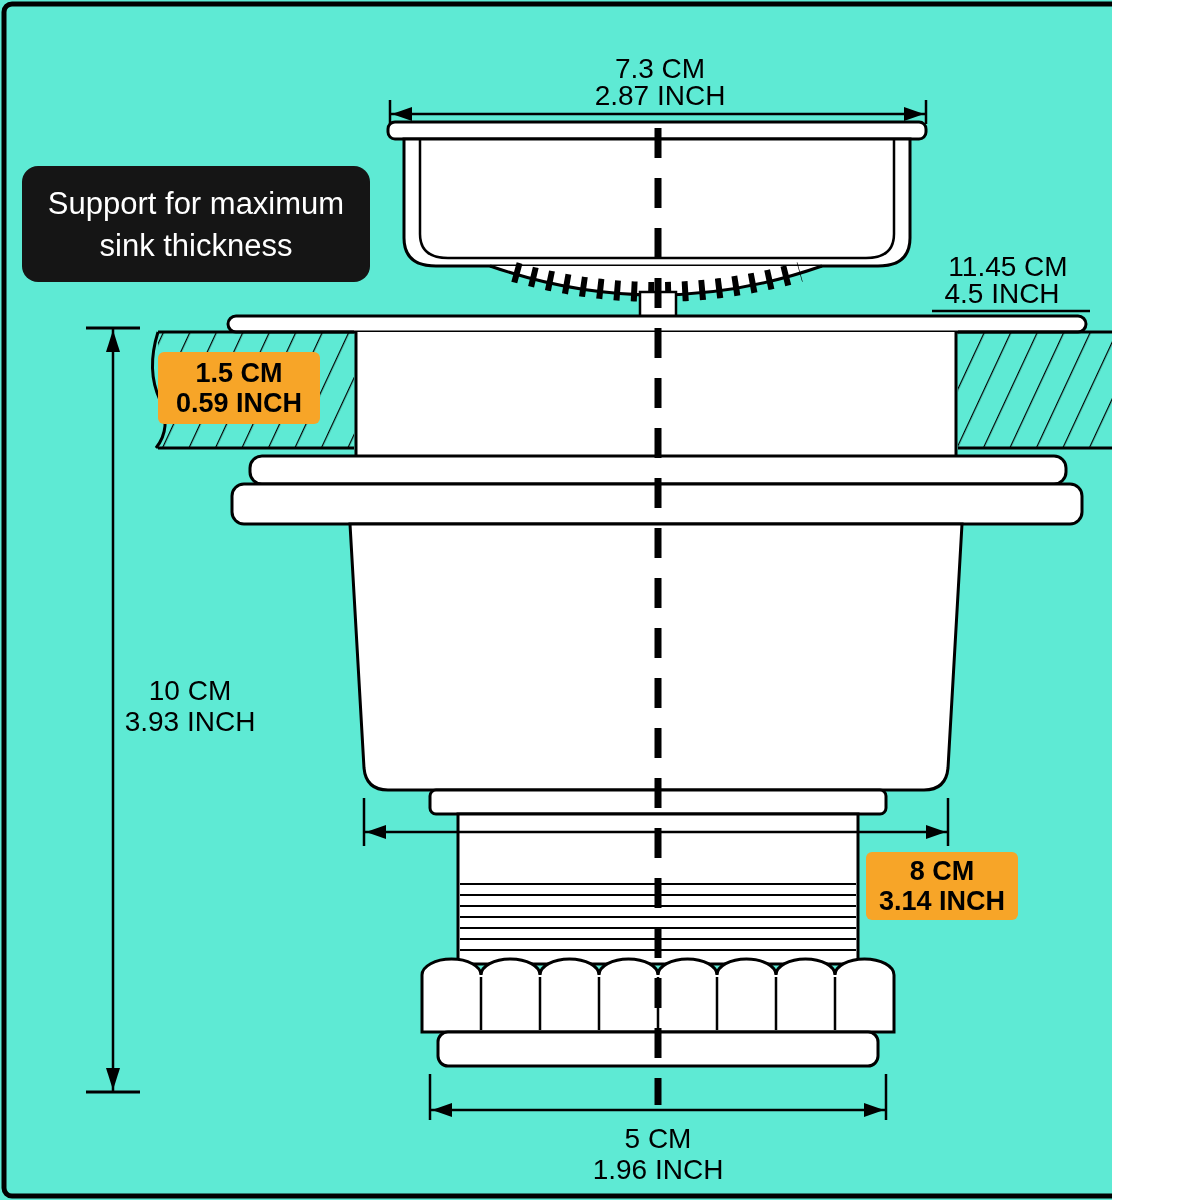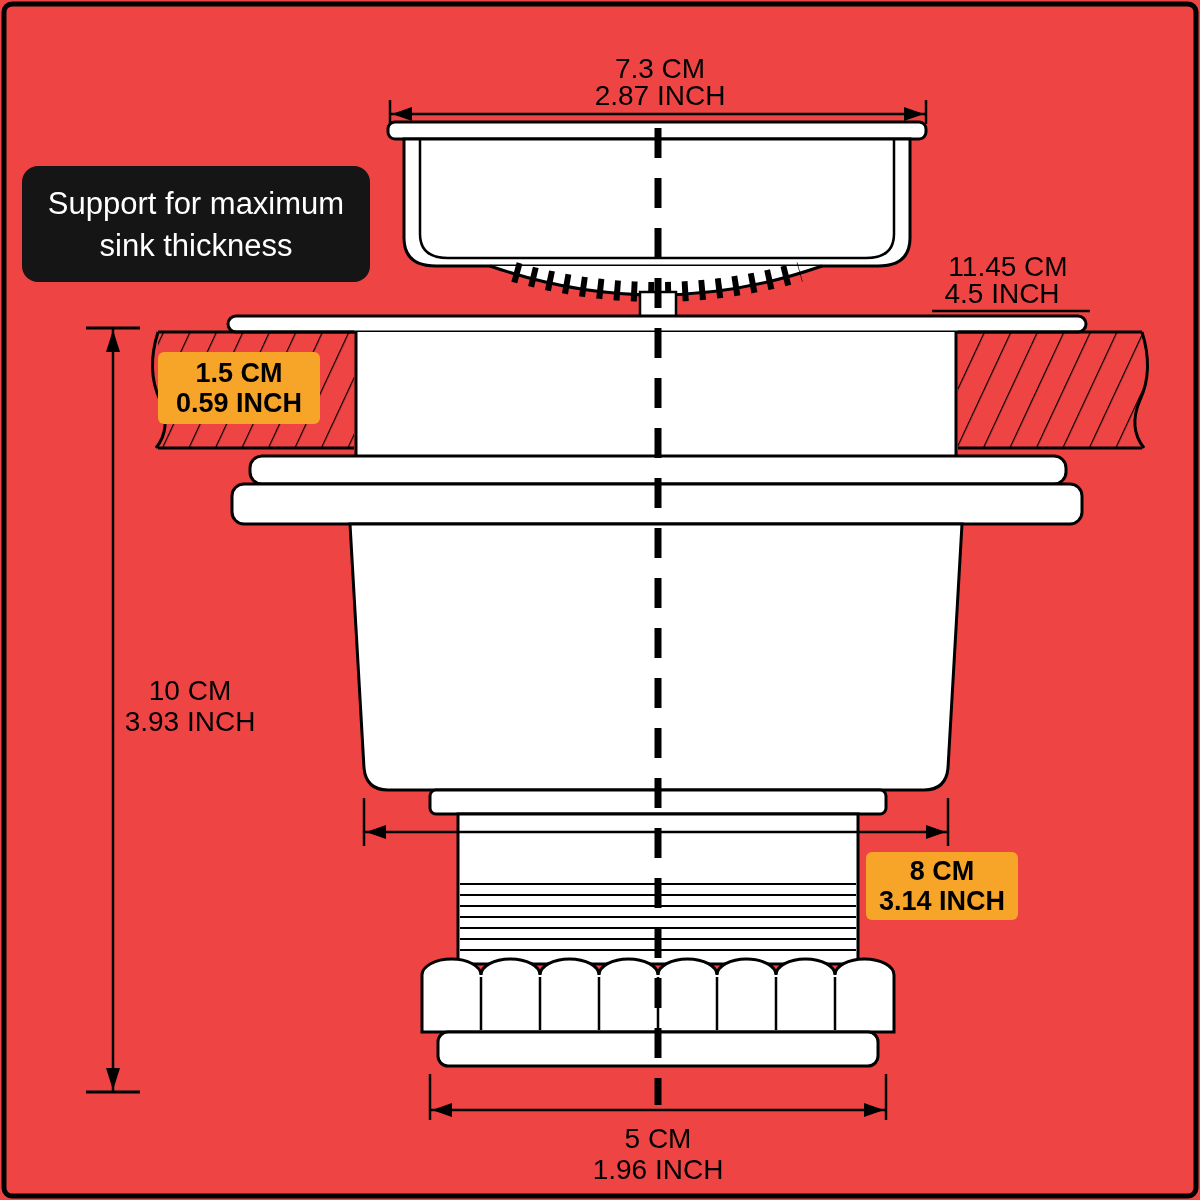--- a/index.html
+++ b/index.html
@@ -1,16 +1,16 @@
 <!DOCTYPE html>
 <html><head>
 <meta charset="utf-8">
 <style>
   html,body{margin:0;padding:0;background:#ffffff;}
-  .page{position:relative;width:1200px;height:1200px;background:#ef4444;overflow:hidden;
+  .page{position:relative;width:1112px;height:1200px;background:#5eead4;overflow:hidden;
         font-family:"Liberation Sans", sans-serif;}
   svg text{font-family:"Liberation Sans", sans-serif;fill:#000;}
   text.dim{font-size:28px;text-anchor:middle;}
   text.lbl{font-size:27px;font-weight:bold;text-anchor:middle;}
   text.note{font-size:31px;fill:#ffffff;text-anchor:middle;}
 </style>
 </head>
 <body>
 
 <div class="page">

